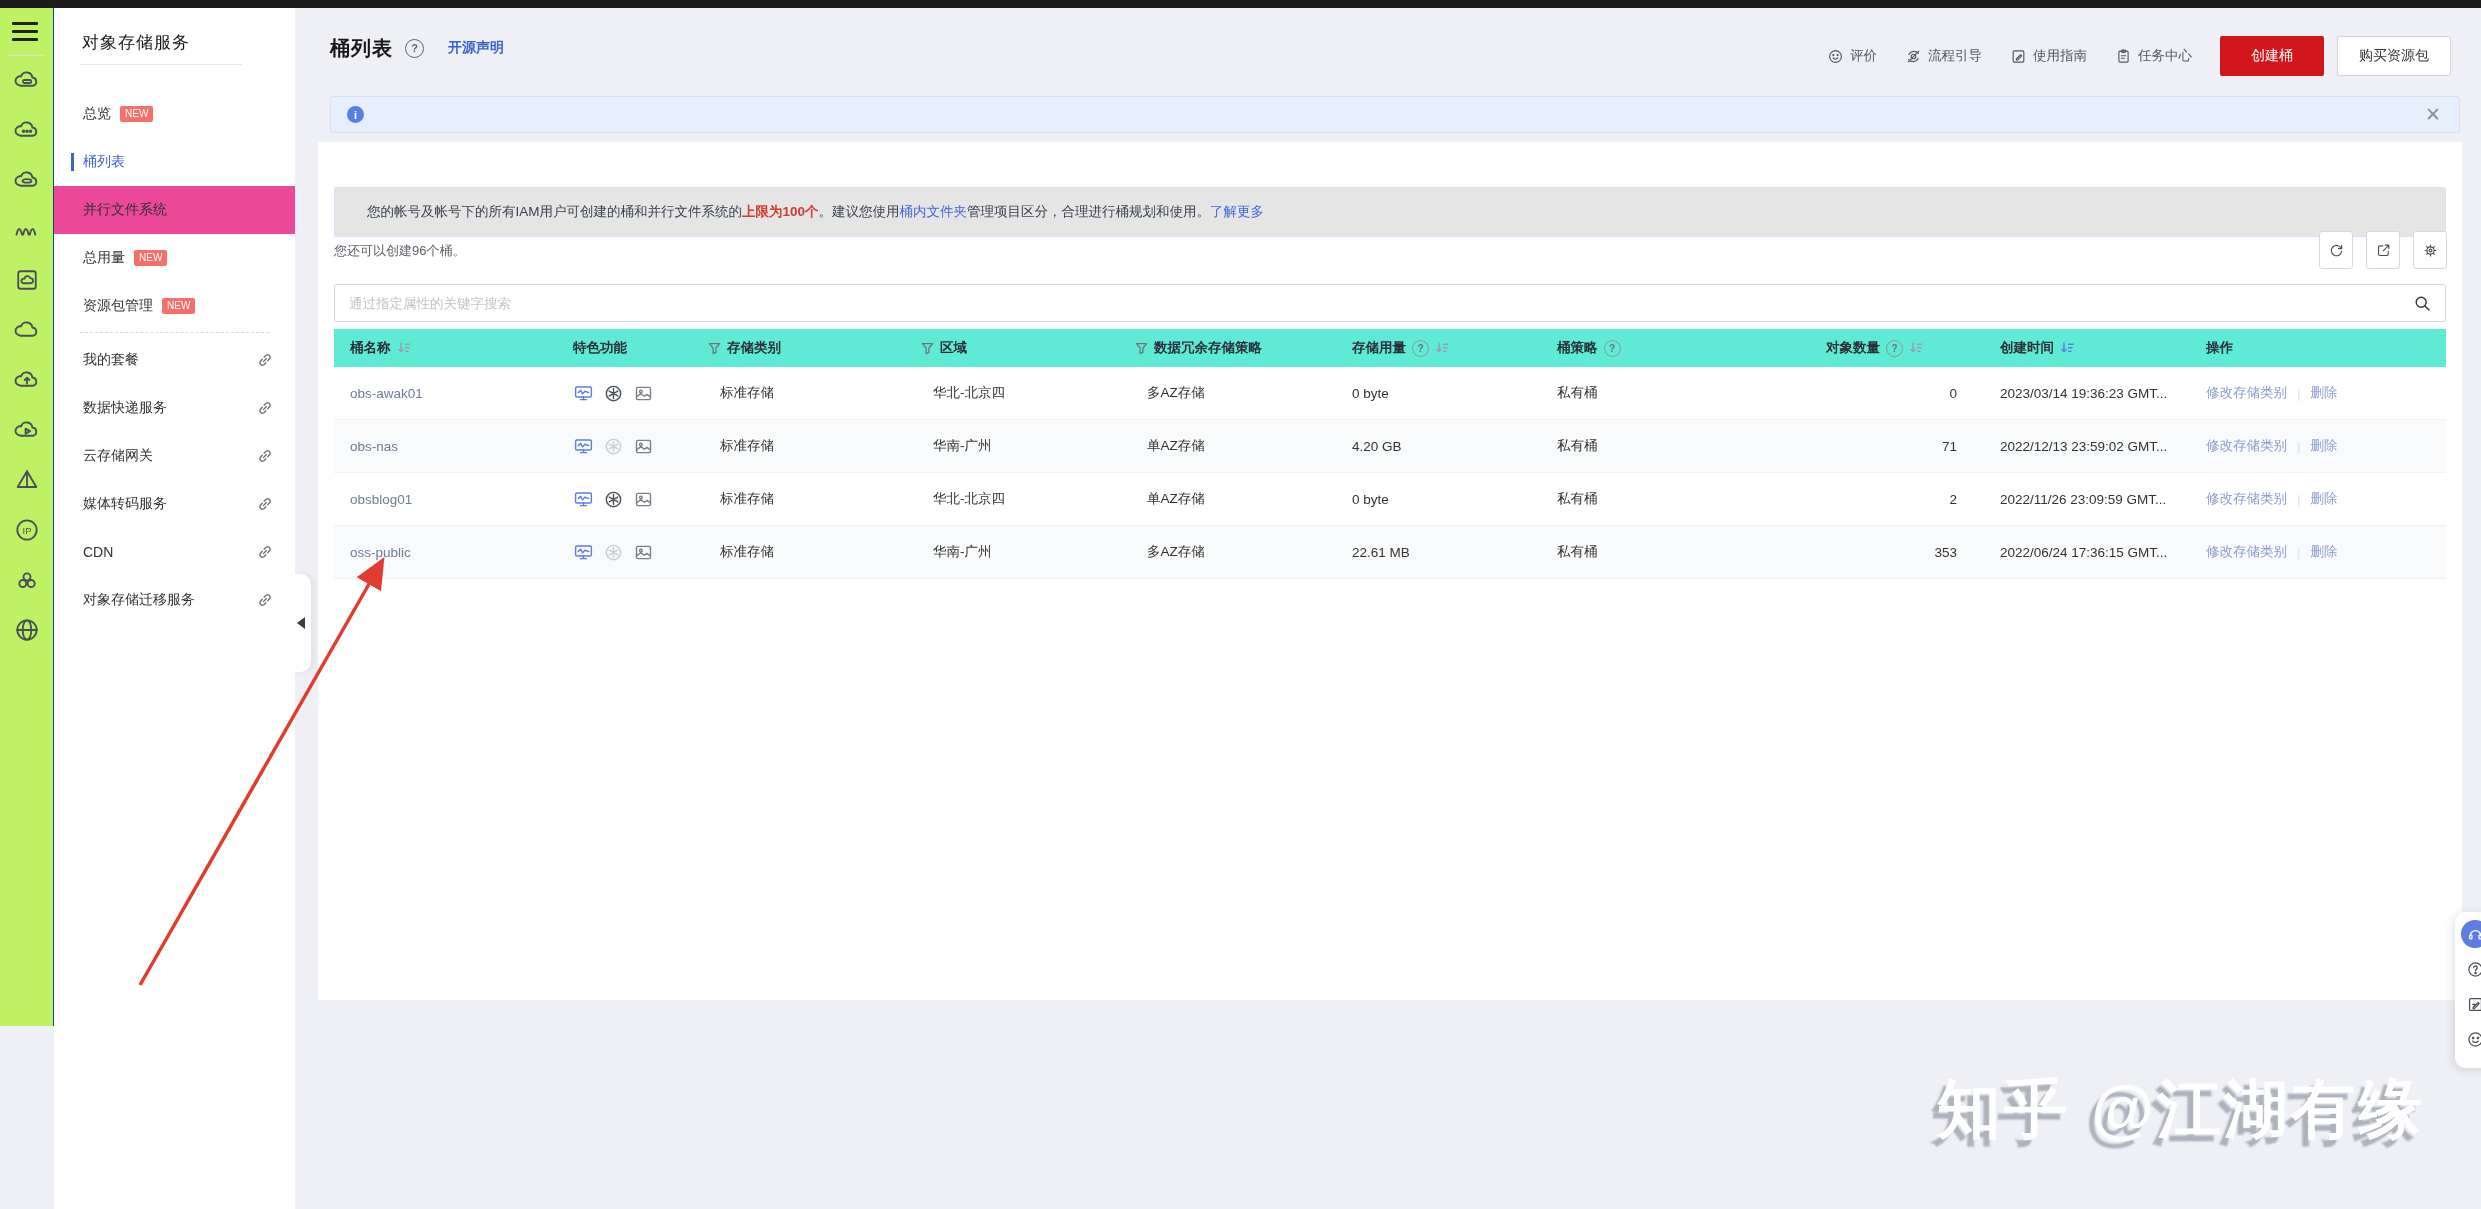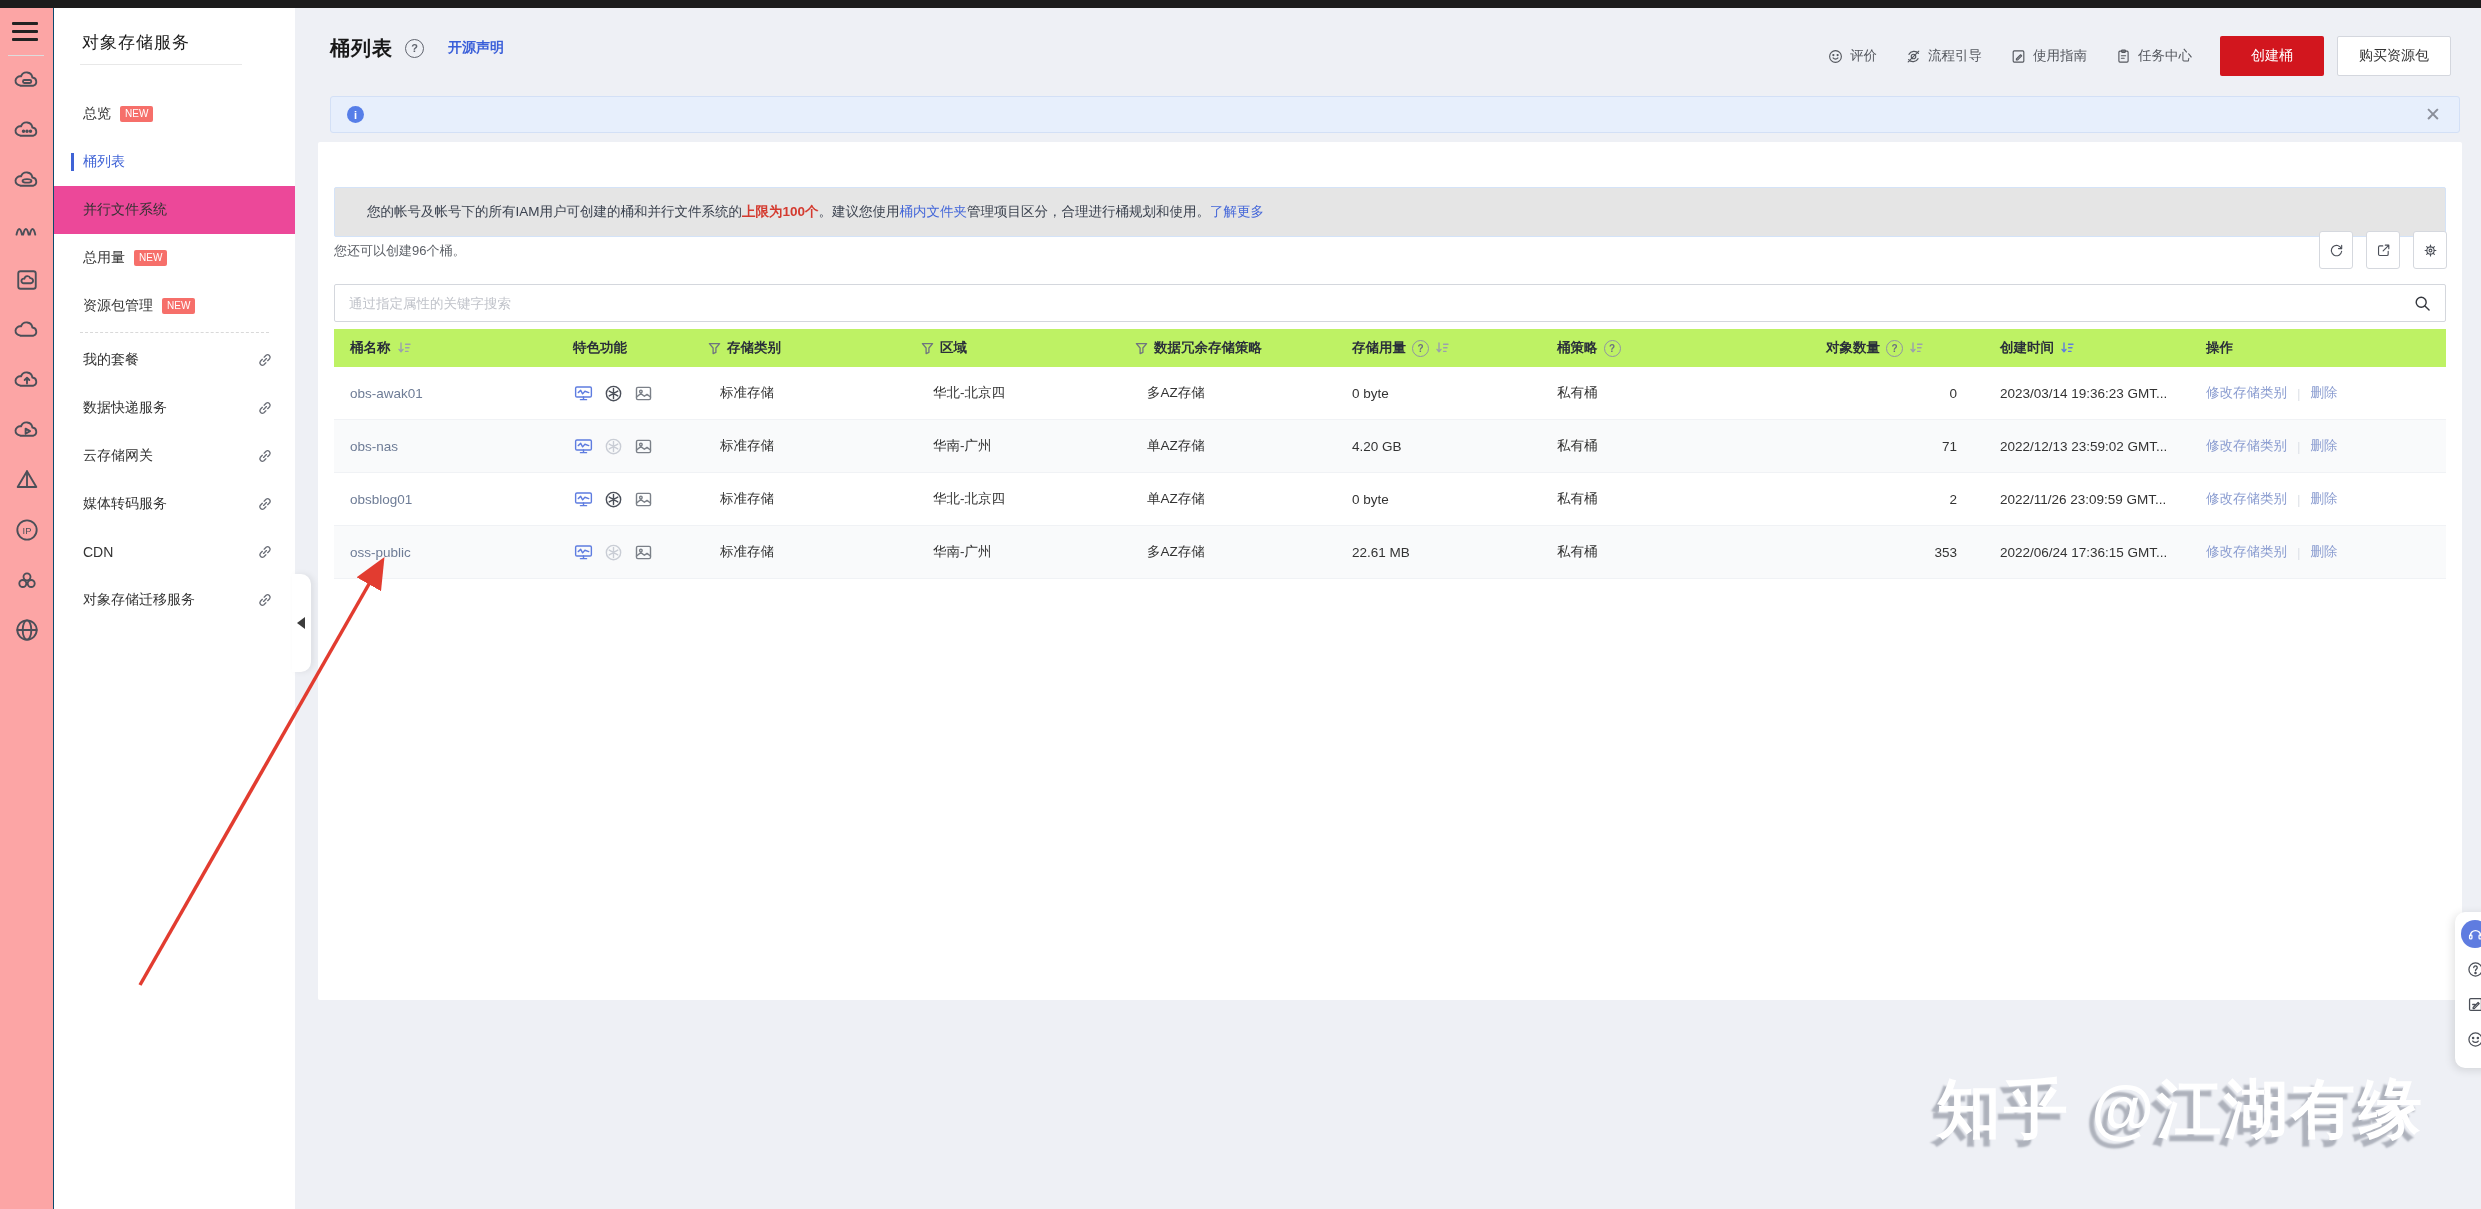--- a/index.html
+++ b/index.html
@@ -6,21 +6,21 @@
   body{
     position:relative;width:2481px;height:1209px;overflow:hidden;
     background:#eef0f5;
     font-family:"Liberation Sans","DejaVu Sans",sans-serif;
     -webkit-font-smoothing:antialiased;
   }
   svg{display:block}
   
   .top-strip{position:absolute;left:0;top:0;width:2481px;height:8px;background:#1c1c1c;z-index:5}
   
-  .rail{position:absolute;left:0;top:8px;width:53px;height:1201px;background:#fca5a5;border-right:5px solid #0c4a6e;z-index:4}
+  .rail{position:absolute;left:0;top:8px;width:53px;height:1018px;background:#bef264;border-right:5px solid #0c4a6e;z-index:4}
   .hamburger{position:absolute;left:12px;top:14px;width:26px;height:20px;cursor:pointer}
   .hamburger span{display:block;height:3px;background:#222;margin-bottom:5px;border-radius:1px}
   .rail-divider{position:absolute;left:8px;top:47px;width:36px;height:1px;background:#ddd}
   .rail-icon{position:absolute;left:13px;width:28px;height:28px;color:#4b4f58}
   
   .side-panel{position:absolute;left:54px;top:8px;width:241px;height:1201px;background:#fff;z-index:4}
   .panel-title{position:absolute;left:28px;top:23px;font-size:17px;color:#181818;letter-spacing:1px}
   .panel-divider{position:absolute;left:26px;top:56px;width:162px;height:1px;background:#e8e8e8}
   .nav{position:absolute;left:0;top:82px;width:241px}
   .nav-item{position:relative;height:48px;display:flex;align-items:center;padding-left:29px;font-size:14px;color:#333;cursor:pointer}
@@ -56,21 +56,21 @@
   .tools{position:absolute;right:15px;top:89px;display:flex;gap:13px}
   .tool-btn{width:34px;height:38px;border:1px solid #d5d8de;border-radius:3px;background:#fff;display:flex;align-items:center;justify-content:center;color:#4b4f58;cursor:pointer;box-sizing:border-box}
   .tool-btn svg{width:17px;height:17px}
   .search{position:absolute;left:16px;top:142px;width:2112px;height:38px;border:1px solid #d4d7dd;border-radius:2px;box-sizing:border-box;background:#fff}
   .search input{position:absolute;left:0;top:0;width:100%;height:100%;border:none;outline:none;background:transparent;padding:0 40px 0 14px;font-size:13.5px;color:#333;box-sizing:border-box;font-family:inherit}
   .search input::placeholder{color:#c0c3ca}
   .search .mag{position:absolute;right:12px;top:8px;width:21px;height:21px;color:#33363d;cursor:pointer}
   
   .tbl{position:absolute;left:16px;top:187px;width:2112px}
   .gridrow{display:grid;grid-template-columns:223px 135px 213px 214px 217px 205px 269px 174px 206px 1fr;align-items:center}
-  .thead{height:38px;background:#bef264;font-size:13.5px;font-weight:700;color:#2a2f3a}
+  .thead{height:38px;background:#5eead4;font-size:13.5px;font-weight:700;color:#2a2f3a}
   .th{display:flex;align-items:center;gap:6px;padding-left:16px}
   .trow{height:52px;font-size:13.5px;color:#333;border-bottom:1px solid #f0f2f5}
   .trow.alt{background:#f9fafb}
   .td{display:flex;align-items:center;padding-left:16px}
   .td.pad-f{padding-left:28px}
   .td.num{justify-content:flex-end;padding-right:27px;padding-left:0}
   .bucket-link{color:#6e7c96;cursor:pointer}
   .feat{display:flex;align-items:center;gap:9px}
   .feat .fi{width:21px;height:21px}
   .fi.blue{color:#5e7ce0}.fi.dark{color:#4a4f59}.fi.light{color:#c9cdd5}.fi.gray{color:#7b8088}

